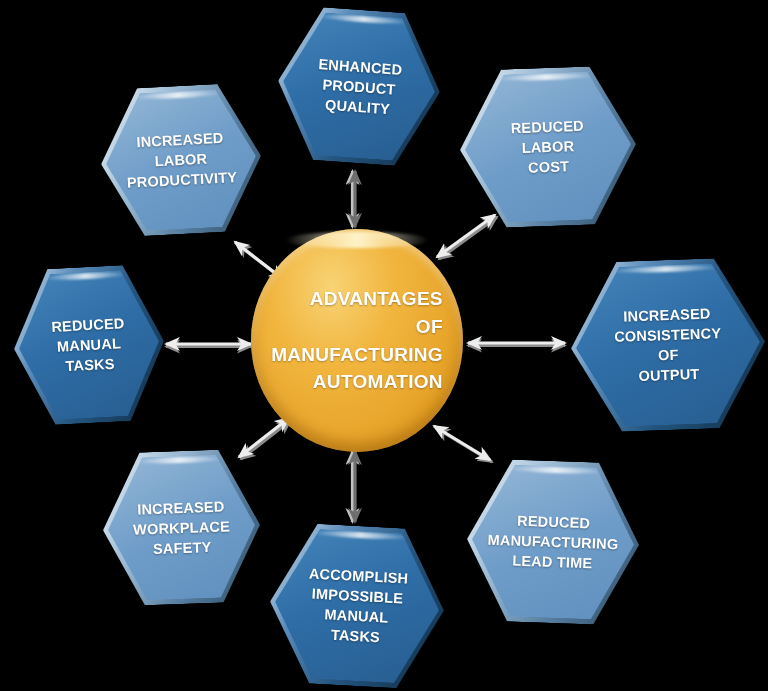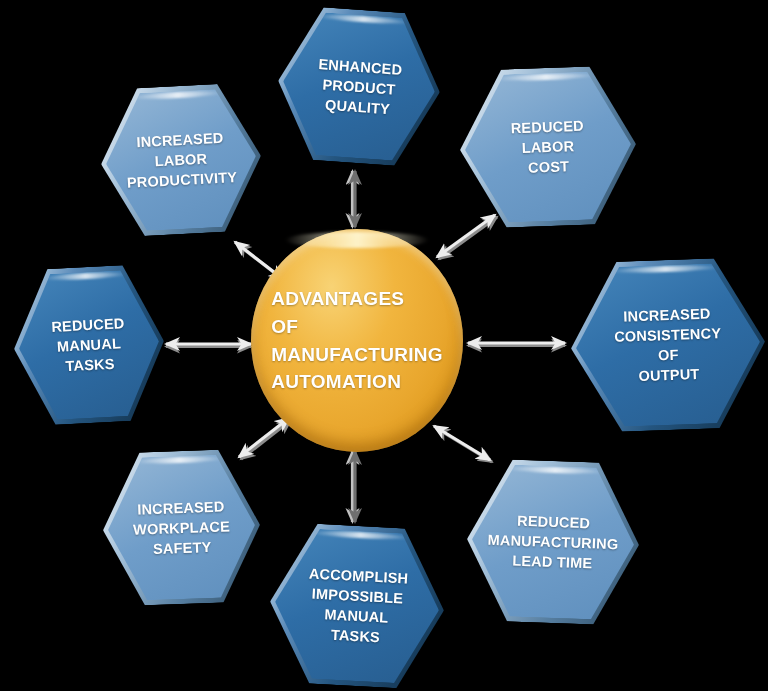--- a/index.html
+++ b/index.html
@@ -36,21 +36,21 @@
     background:radial-gradient(ellipse at 38% 26%,#f8d375 0%,#f1b53e 34%,#e9a72e 62%,#dd9719 86%,#bd7e0e 100%);
     box-shadow:inset 0 -8px 14px rgba(130,75,0,.45), inset 0 5px 8px rgba(255,240,200,.55);
   }
   .center-node::before{
     content:"";position:absolute;left:16%;right:16%;top:3px;height:16px;border-radius:50%;
     background:linear-gradient(90deg,rgba(255,250,220,0),rgba(255,250,220,.85),rgba(255,250,220,0));
     filter:blur(1.5px);
   }
   .center-label{
     position:absolute;inset:0;display:flex;align-items:center;justify-content:center;
-    text-align:left;white-space:pre-line;color:#fff;font-weight:700;
+    text-align:right;white-space:pre-line;color:#fff;font-weight:700;
     font-size:19px;line-height:1.45;letter-spacing:.3px;
     text-shadow:0 1px 2px rgba(0,0,0,.3);
   }
 </style>
 </head>
 <body>
 
 <div class="stage">
 
   <svg class="arrows" width="768" height="691" viewBox="0 0 768 691">

